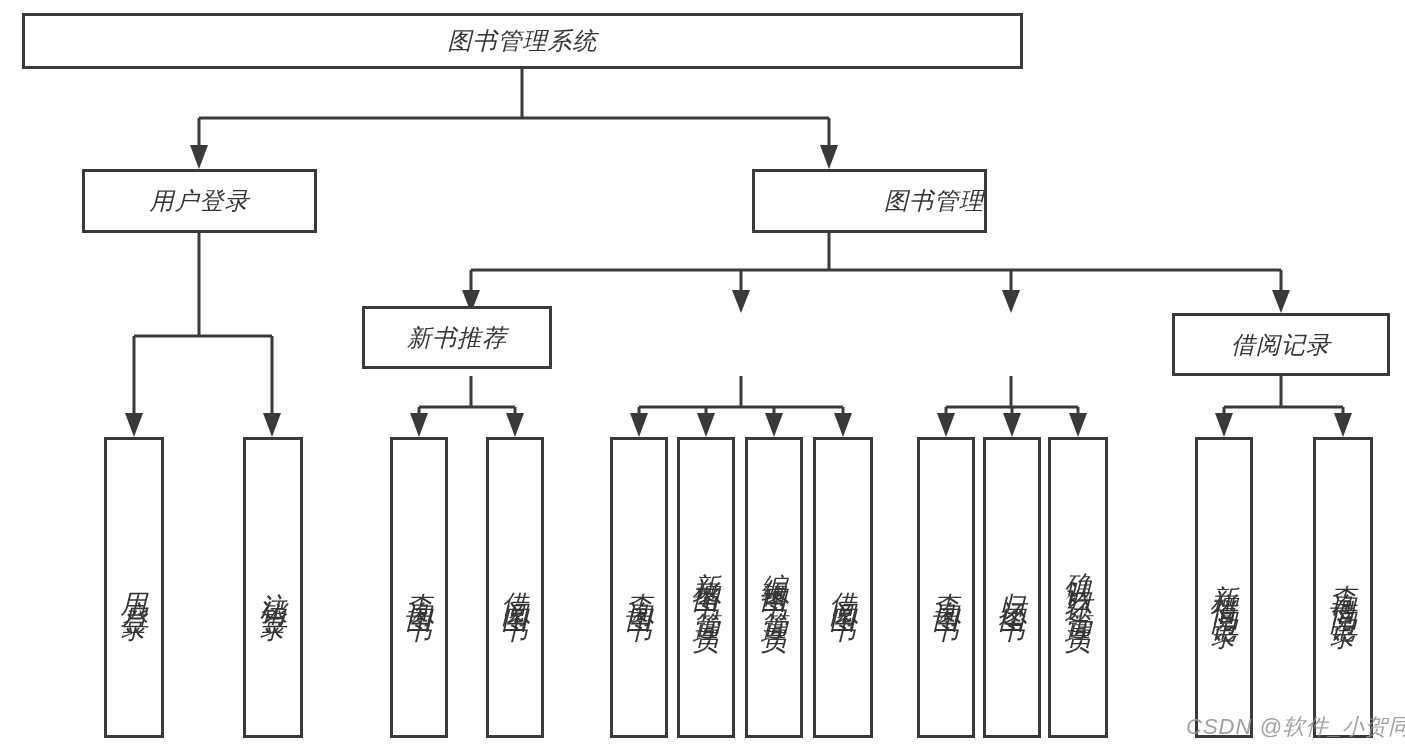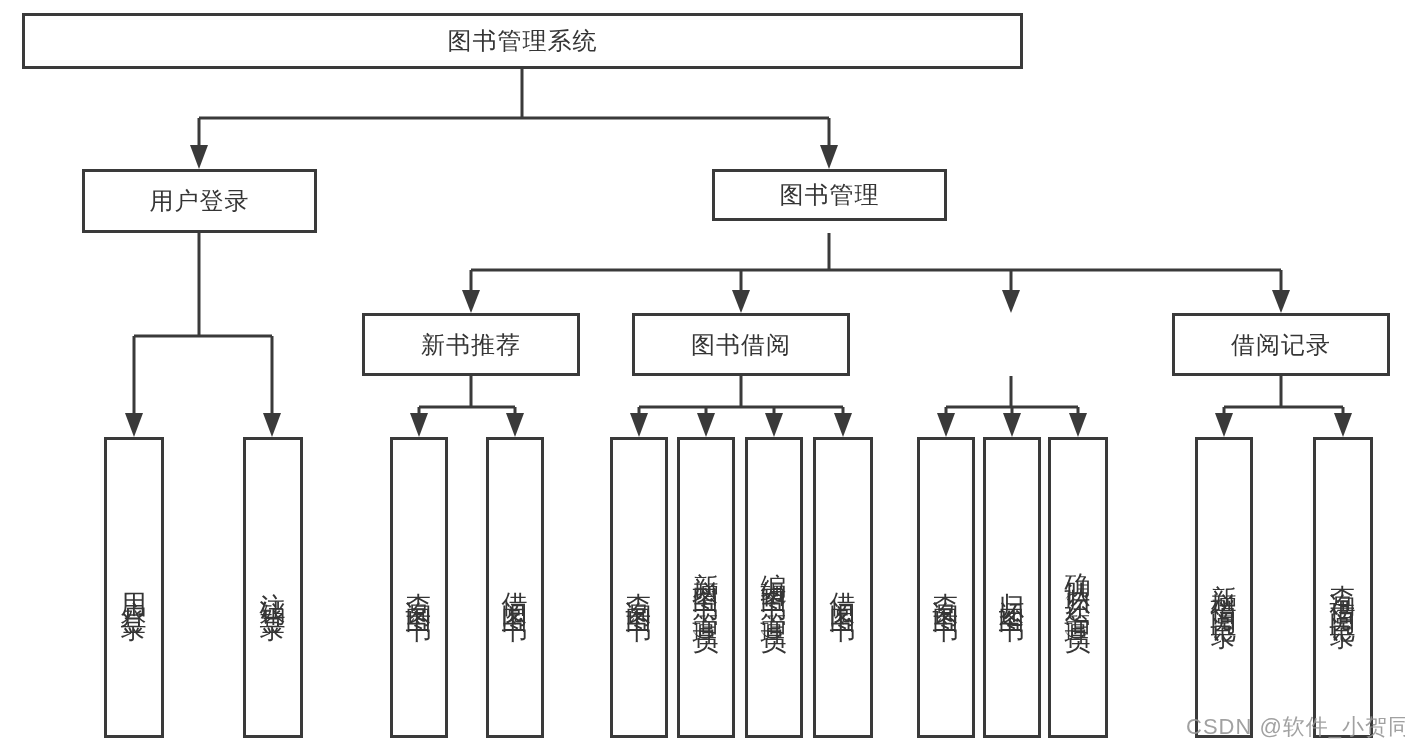--- a/index.html
+++ b/index.html
@@ -9,20 +9,21 @@
   }
   body {
     font-family: "Liberation Sans", "DejaVu Sans", sans-serif;
   }
   .canvas {
     position: relative;
     width: 1405px;
     height: 747px;
     background: #ffffff;
     overflow: hidden;
+    font-style: italic;
   }
   .connectors {
     position: absolute;
     left: 0;
     top: 0;
     width: 1405px;
     height: 747px;
     z-index: 1;
   }
   .node {
@@ -49,22 +50,22 @@
   }
   .vbox .vtext {
     writing-mode: vertical-rl;
     text-orientation: mixed;
     letter-spacing: 8px;
     white-space: nowrap;
   }
   
   .n-root  { left: 22px;   top: 13px;  width: 1001px; height: 56px; }
   .n-l2a   { left: 82px;   top: 169px; width: 235px;  height: 64px; }
-  .n-l2b   { left: 712px;  top: 169px; width: 235px;  height: 52px; }
-  .n-l3a   { left: 362px;  top: 313px; width: 218px;  height: 63px; }
+  .n-l2b   { left: 752px;  top: 169px; width: 235px;  height: 64px; justify-content: flex-end; }
+  .n-l3a   { left: 362px;  top: 306px; width: 190px;  height: 63px; }
   .n-l3b   { left: 632px;  top: 313px; width: 218px;  height: 63px; }
   .n-l3c   { left: 902px;  top: 313px; width: 218px;  height: 63px; }
   .n-l3d   { left: 1172px; top: 313px; width: 218px;  height: 63px; }
   
   .n-a1 { left: 104px;  width: 60px; }
   .n-a2 { left: 243px;  width: 60px; }
   .n-b1 { left: 390px;  width: 58px; }
   .n-b2 { left: 486px;  width: 58px; }
   .n-c1 { left: 610px;  width: 58px; }
   .n-c2 { left: 677px;  width: 58px; }
@@ -145,23 +146,20 @@
   <div class="node hbox n-l2a">
     <span>用户登录</span>
   </div>
   <div class="node hbox n-l2b">
     <span>图书管理</span>
   </div>
 
   <div class="node hbox n-l3a">
     <span>新书推荐</span>
   </div>
-  <div class="node hbox n-l3b">
-    <span>图书借阅</span>
-  </div>
   <div class="node hbox n-l3d">
     <span>借阅记录</span>
   </div>
 
   <div class="node vbox n-a1">
     <span class="vtext">用户登录</span>
   </div>
   <div class="node vbox n-a2">
     <span class="vtext">注销登录</span>
   </div>

